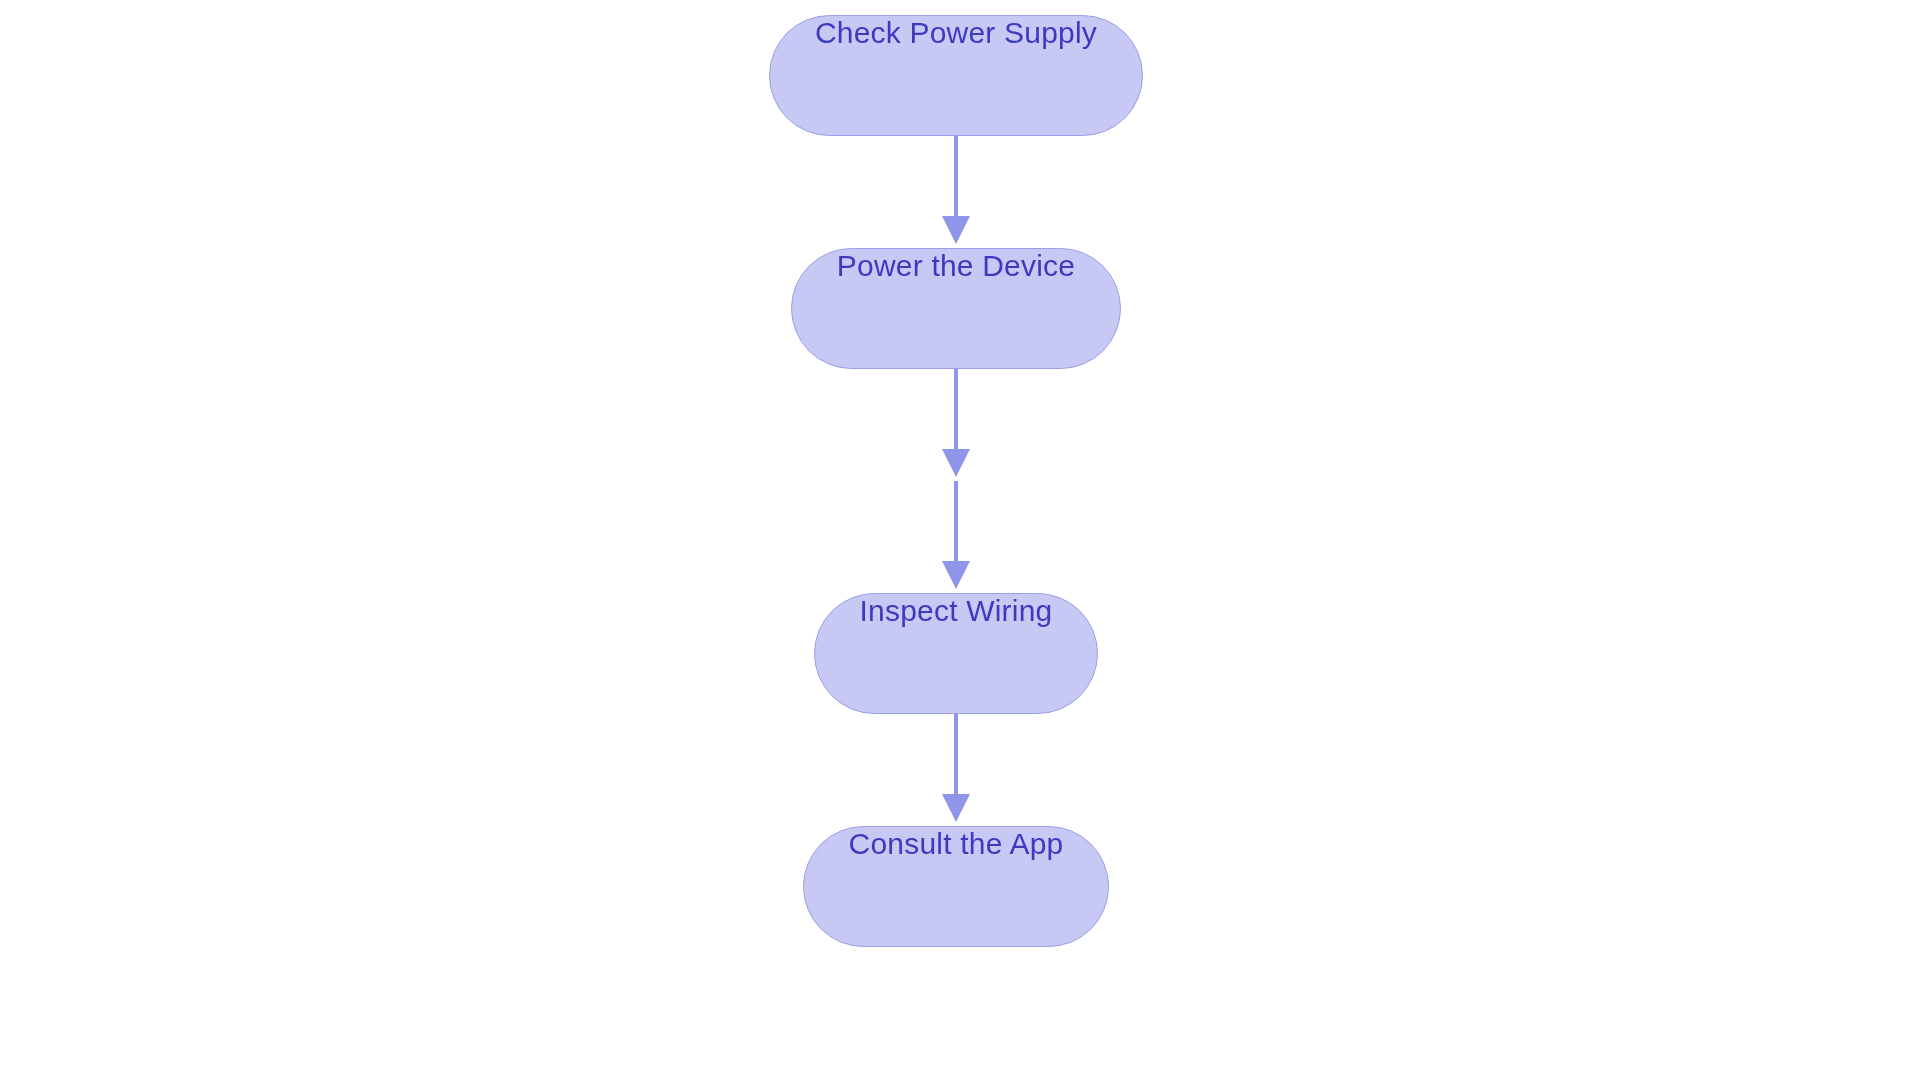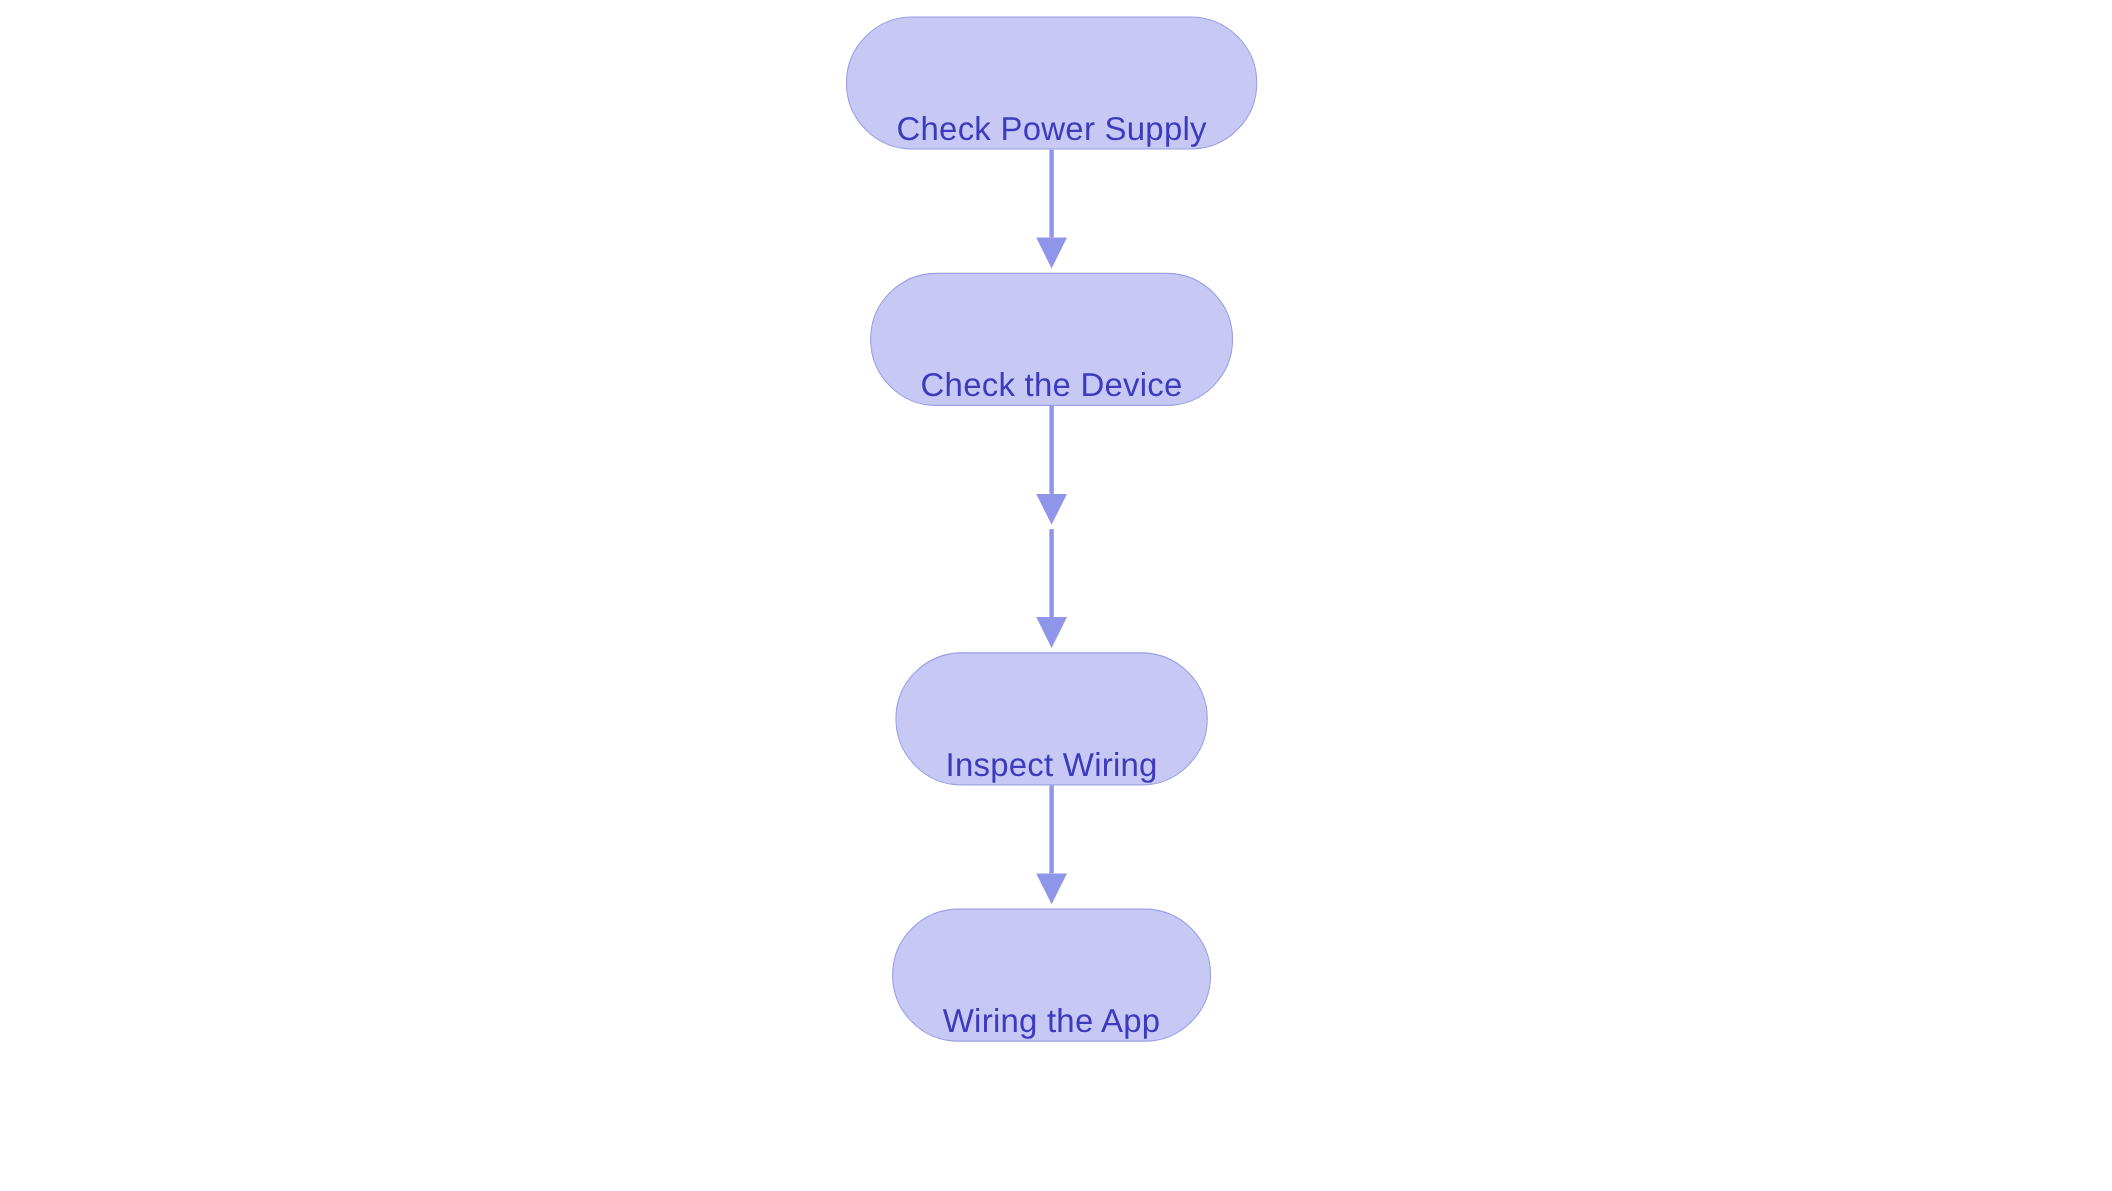--- a/index.html
+++ b/index.html
@@ -27,21 +27,21 @@
     padding-top: 15px;
     left: -4px;
   }
   .flow-node {
     height: 121px;
     min-height: 121px;
     border-radius: 61px;
     background: var(--node-fill);
     border: 1.5px solid var(--node-border);
     display: flex;
-    align-items: flex-end;
+    align-items: flex-start;
     justify-content: center;
     padding: 0 45px;
   }
   .flow-node-label {
     font-size: 30px;
     font-weight: 500;
     color: var(--node-text);
     letter-spacing: 0.2px;
     white-space: nowrap;
   }
@@ -74,21 +74,21 @@
   <div class="flow-node">
     <span class="flow-node-label">Check Power Supply</span>
   </div>
 
   <div class="arrow-connector">
     <div class="arrow-line"></div>
     <div class="arrow-head"></div>
   </div>
 
   <div class="flow-node">
-    <span class="flow-node-label">Check the Device</span>
+    <span class="flow-node-label">Power the Device</span>
   </div>
 
   <div class="arrow-connector">
     <div class="arrow-line"></div>
     <div class="arrow-head"></div>
   </div>
 
 
   <div class="arrow-connector">
     <div class="arrow-line"></div>
@@ -98,16 +98,16 @@
   <div class="flow-node">
     <span class="flow-node-label">Inspect Wiring</span>
   </div>
 
   <div class="arrow-connector">
     <div class="arrow-line"></div>
     <div class="arrow-head"></div>
   </div>
 
   <div class="flow-node">
-    <span class="flow-node-label">Wiring the App</span>
+    <span class="flow-node-label">Consult the App</span>
   </div>
 
 </div>
 
 </body></html>

